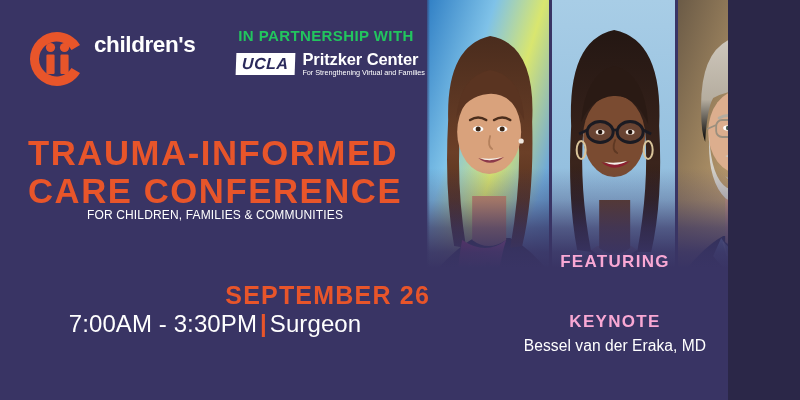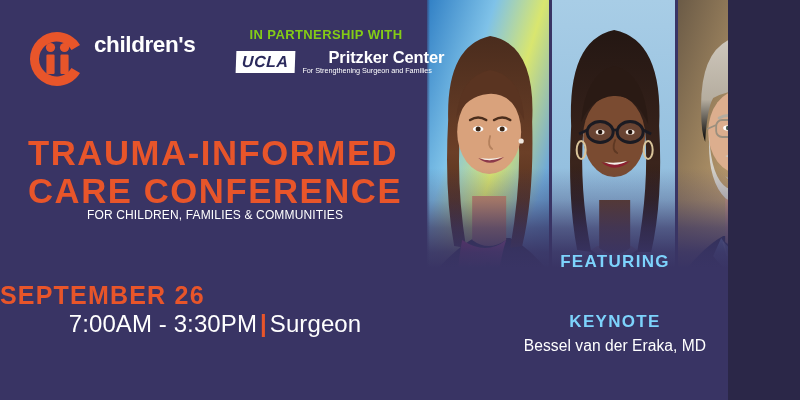--- a/index.html
+++ b/index.html
@@ -53,22 +53,22 @@
   .ci-wordmark .l2 { display: block; }
 
   
   .partner {
     position: absolute;
     left: 236px;
     top: 27px;
     width: 180px;
   }
   .partner-kicker {
-    color: #84cc16;
-    font-size: 13px;
+    color: #22c55e;
+    font-size: 15px;
     font-weight: bold;
     letter-spacing: 0.4px;
     text-align: center;
     white-space: nowrap;
   }
   .partner-lockup {
     margin-top: 7px;
     display: flex;
     align-items: center;
     gap: 7px;
@@ -86,21 +86,20 @@
   }
   .pritzker {
     line-height: 1.02;
   }
   .pritzker-name {
     color: #ffffff;
     font-weight: bold;
     font-size: 16.5px;
     letter-spacing: -0.1px;
     white-space: nowrap;
-    margin-left: 26px;
   }
   .pritzker-tag {
     color: #ffffff;
     font-size: 7.3px;
     letter-spacing: -0.05px;
     white-space: nowrap;
     margin-top: 1px;
   }
 
   
@@ -133,21 +132,21 @@
   }
   .tagline b { font-weight: bold; }
   .tagline .l2 { display: block; font-size: 12px; }
 
   
   .date-line {
     position: absolute;
     left: 0;
     top: 281px;
     width: 430px;
-    text-align: left;
+    text-align: right;
     color: #e8552a;
     font-weight: bold;
     font-size: 25px;
     letter-spacing: 1.2px;
   }
   .time-line {
     position: absolute;
     left: 0;
     top: 310px;
     width: 430px;
@@ -211,21 +210,21 @@
   
   .credits {
     position: absolute;
     left: 430px;
     top: 252px;
     width: 370px;
     z-index: 6;
     text-align: center;
   }
   .cred-head {
-    color: #7dd3fc;
+    color: #f9a8d4;
     font-weight: bold;
     font-size: 17px;
     letter-spacing: 1.3px;
   }
   .cred-body {
     color: #ffffff;
     font-size: 15.6px;
     line-height: 20px;
     letter-spacing: 0.05px;
     margin-top: 4px;
@@ -425,21 +424,21 @@
         <span>children's</span>
       </div>
     </div>
 
     <div class="partner">
       <div class="partner-kicker">IN PARTNERSHIP WITH</div>
       <div class="partner-lockup">
         <div class="ucla-badge">UCLA</div>
         <div class="pritzker">
           <div class="pritzker-name">Pritzker Center</div>
-          <div class="pritzker-tag">For Strengthening Surgeon and Families</div>
+          <div class="pritzker-tag">For Strengthening Virtual and Families</div>
         </div>
       </div>
     </div>
 
     <div class="title">
       <span>TRAUMA-INFORMED</span>
       <span class="l2">CARE CONFERENCE</span>
     </div>
 
     <div class="tagline">

